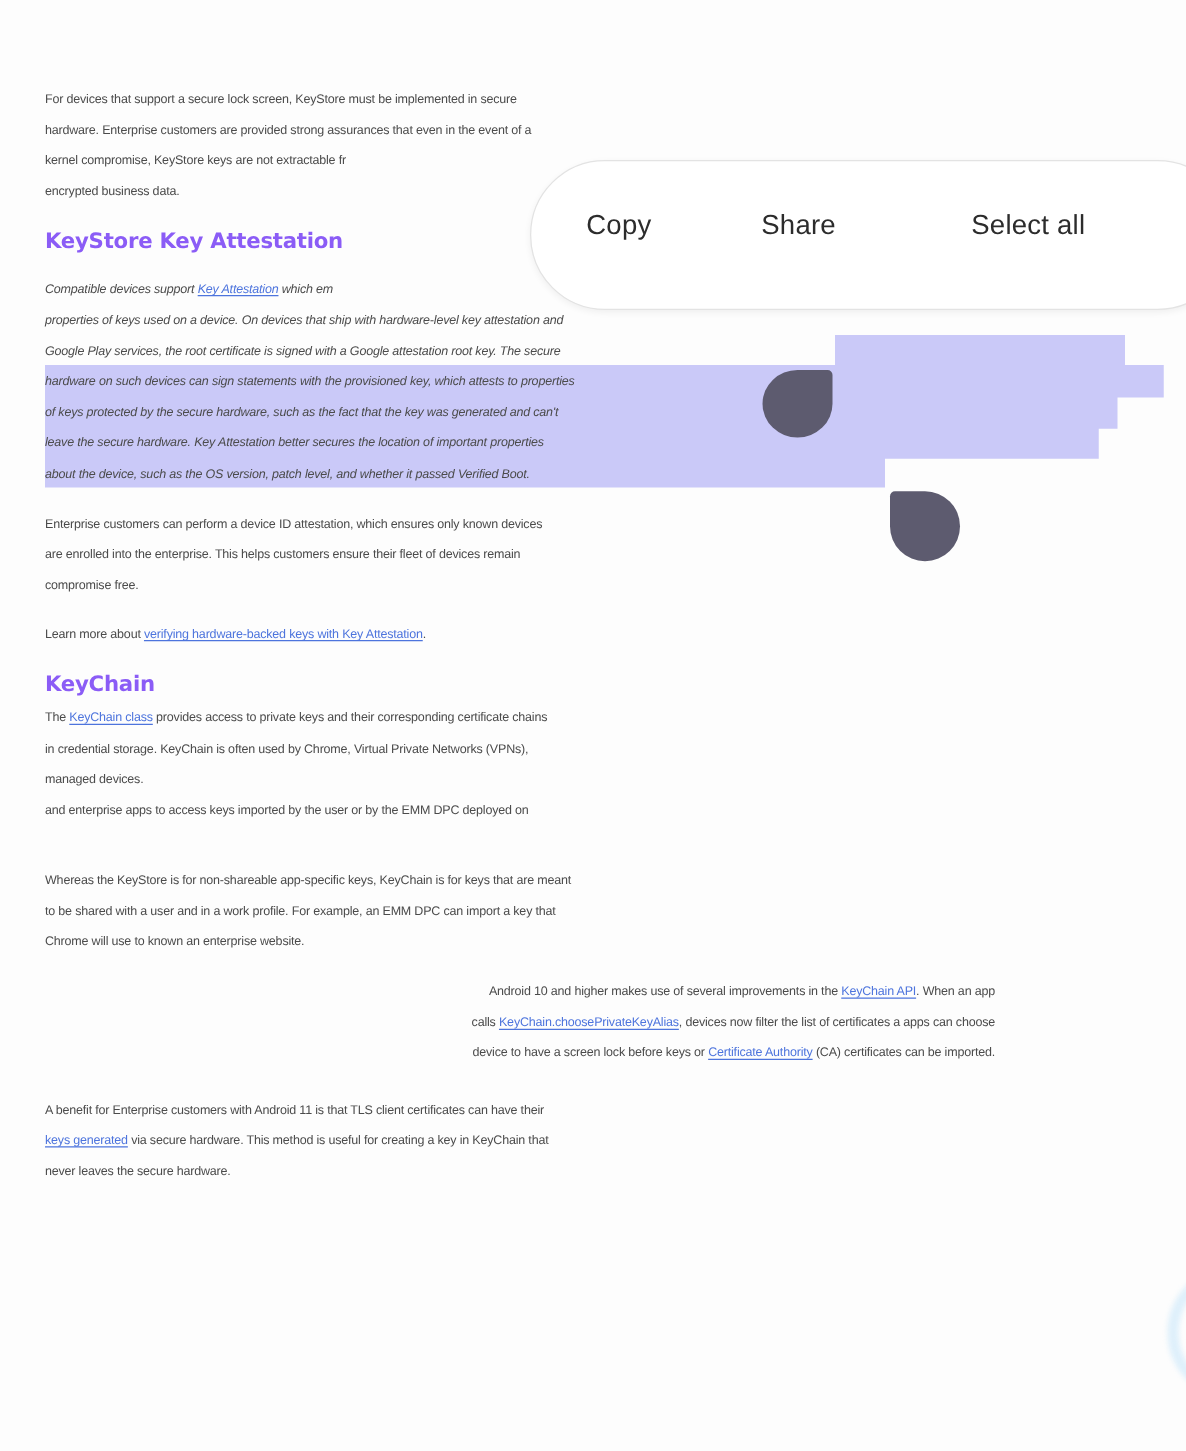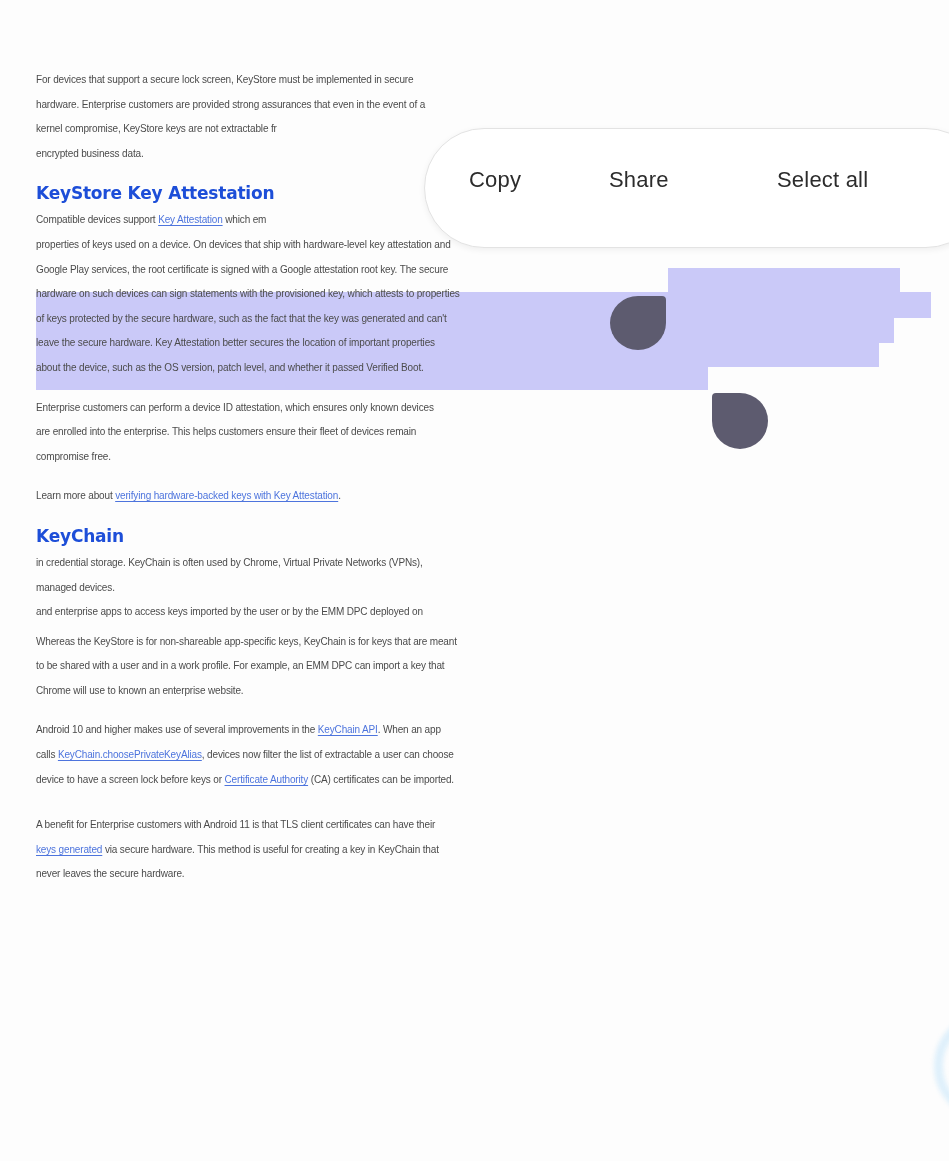--- a/index.html
+++ b/index.html
@@ -8,21 +8,21 @@
     background: #fdfdfd;
     font-family: "Liberation Sans", "DejaVu Sans", sans-serif;
     color: #4a4a4a;
   }
   .page { position: absolute; left: 36px; top: 68px; width: 760px; }
   p, .line { margin: 0; }
   .para { font-size: 10px; line-height: 24.6px; letter-spacing: -0.15px; color: #4b4b4b; }
   .para + .para { margin-top: 15px; }
   h2 {
     margin: 0; font-family: "DejaVu Sans", "Liberation Sans", sans-serif;
-    font-weight: bold; font-size: 17px; color: #1d4ed8; letter-spacing: -0.2px;
+    font-weight: bold; font-size: 17px; color: #8b5cf6; letter-spacing: -0.2px;
   }
   a.link { color: #4d74dd; text-decoration: underline; text-underline-offset: 2px; }
   .line { white-space: nowrap; display: block; height: 24.6px; }
   
   .band { position: absolute; background: #cac9f8; z-index: 0; }
   .txt { position: relative; z-index: 1; }
 
   
   .ctx {
     position: absolute; left: 424px; top: 128px; width: 560px; height: 118px;
@@ -57,21 +57,21 @@
 
   <div class="para txt">
     <span class="line">For devices that support a secure lock screen, KeyStore must be implemented in secure</span>
     <span class="line">hardware. Enterprise customers are provided strong assurances that even in the event of a</span>
     <span class="line">kernel compromise, KeyStore keys are not extractable fr</span>
     <span class="line">encrypted business data.</span>
   </div>
 
   <h2 class="txt" style="margin-top:14px; height:26px; line-height:26px;">KeyStore Key Attestation</h2>
 
-  <div class="para txt" style="margin-top:2px;">
+  <div class="para txt" style="margin-top:14px;font-style:italic;">
     <span class="line"><span>Compatible devices support </span><a class="link" href="#">Key Attestation</a><span> which em</span></span>
     <span class="line">properties of keys used on a device. On devices that ship with hardware-level key attestation and</span>
     <span class="line"><span>Google Play services, the root certificate is signed with a Google attestation root key.</span><span> The secure</span></span>
     <span class="line">hardware on such devices can sign statements with the provisioned key, which attests to properties</span>
     <span class="line">of keys protected by the secure hardware, such as the fact that the key was generated and can't</span>
     <span class="line">leave the secure hardware. Key Attestation better secures the location of important properties</span>
     <span class="line">about the device, such as the OS version, patch level, and whether it passed Verified Boot.</span>
   </div>
 
   <div class="para txt" style="margin-top:15px;">
@@ -80,34 +80,35 @@
     <span class="line">compromise free.</span>
   </div>
 
   <div class="para txt" style="margin-top:15px;">
     <span class="line"><span>Learn more about </span><a class="link" href="#">verifying hardware-backed keys with Key Attestation</a><span>.</span></span>
   </div>
 
   <h2 class="txt" style="margin-top:14px; height:26px; line-height:26px;">KeyChain</h2>
 
   <div class="para txt" style="margin-top:2px;">
+    <span class="line"><span>The </span><a class="link" href="#">KeyChain class</a><span> provides access to private keys and their corresponding certificate chains</span></span>
     <span class="line">in credential storage. KeyChain is often used by Chrome, Virtual Private Networks (VPNs),</span>
     <span class="line">managed devices.</span>
     <span class="line">and enterprise apps to access keys imported by the user or by the EMM DPC deployed on</span>
   </div>
 
-  <div class="para txt" style="margin-top:5px;">
+  <div class="para txt" style="margin-top:32px;">
     <span class="line">Whereas the KeyStore is for non-shareable app-specific keys, KeyChain is for keys that are meant</span>
     <span class="line">to be shared with a user and in a work profile. For example, an EMM DPC can import a key that</span>
     <span class="line">Chrome will use to known an enterprise website.</span>
   </div>
 
-  <div class="para txt" style="margin-top:15px;">
+  <div class="para txt" style="margin-top:15px;text-align:right;">
     <span class="line"><span>Android 10 and higher makes use of several improvements in the </span><a class="link" href="#">KeyChain API</a><span>. When an app</span></span>
-    <span class="line"><span>calls </span><a class="link" href="#">KeyChain.choosePrivateKeyAlias</a><span>, devices now filter the list of extractable a user can choose</span></span>
+    <span class="line"><span>calls </span><a class="link" href="#">KeyChain.choosePrivateKeyAlias</a><span>, devices now filter the list of certificates a apps can choose</span></span>
     <span class="line"><span>device to have a screen lock before keys or </span><a class="link" href="#">Certificate Authority</a><span> (CA) certificates can be imported.</span></span>
   </div>
 
   <div class="para txt" style="margin-top:21px;">
     <span class="line">A benefit for Enterprise customers with Android 11 is that TLS client certificates can have their</span>
     <span class="line"><a class="link" href="#">keys generated</a><span> via secure hardware. This method is useful for creating a key in KeyChain that</span></span>
     <span class="line">never leaves the secure hardware.</span>
   </div>
 </div>
 

